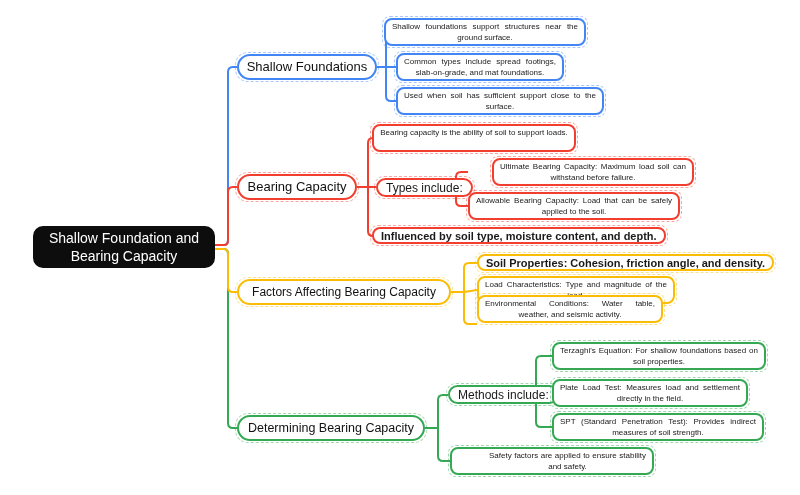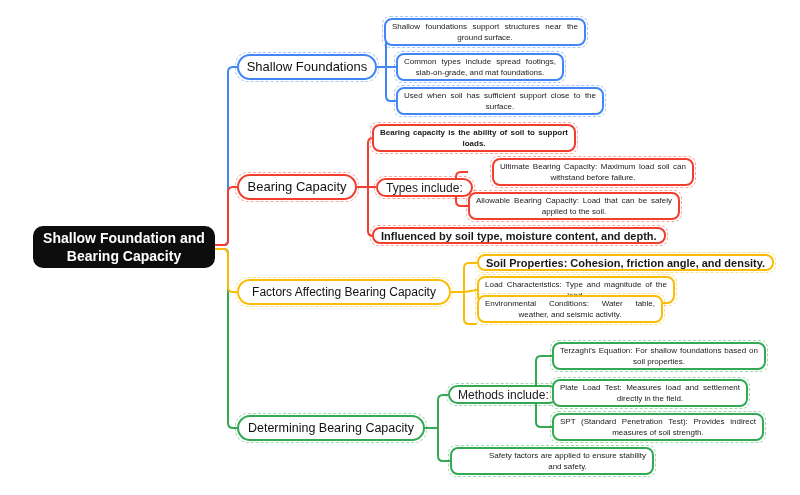--- a/index.html
+++ b/index.html
@@ -29,21 +29,21 @@
   .label{
     font-size:12px;line-height:11px;padding:3px 8px;height:19px;width:max-content;
     white-space:nowrap;border-radius:10px;text-align:center;text-align-last:center;
   }
   .branch{
     font-size:13px;line-height:16px;padding:3px 4px;height:26px;border-radius:13px;
     white-space:nowrap;text-align:center;text-align-last:center;color:#111;
   }
   .root-node{
     background:#0d0d0d;color:#ffffff;border:2px solid #0d0d0d;
-    font-weight:bold;font-size:14px;line-height:18px;padding:1px 6px;
+    font-weight:normal;font-size:14px;line-height:18px;padding:1px 6px;
     height:42px;border-radius:10px;text-align:center;text-align-last:center;
   }
   .root-node::after{display:none;}
   .c-blue{--c:#4285F4;}
   .c-red{--c:#F23E2E;}
   .c-yellow{--c:#FBBC05;}
   .c-green{--c:#34A853;}
 </style>
 </head>
 <body>
@@ -81,21 +81,21 @@
   </svg>
 
   <div class="node root-node" style="left:33px;top:226px;width:182px;">Shallow Foundation and Bearing Capacity</div>
 
   <div class="node branch c-blue" style="left:237px;top:54px;width:140px;">Shallow Foundations</div>
   <div class="node child c-blue" style="left:384px;top:18px;width:202px;">Shallow foundations support structures near the ground surface.</div>
   <div class="node child c-blue" style="left:396px;top:53px;width:168px;">Common types include spread footings, slab-on-grade, and mat foundations.</div>
   <div class="node child c-blue" style="left:396px;top:87px;width:208px;">Used when soil has sufficient support close to the surface.</div>
 
   <div class="node branch c-red" style="left:237px;top:174px;width:120px;">Bearing Capacity</div>
-  <div class="node child c-red" style="left:372px;top:124px;width:204px;font-weight:bold;">Bearing capacity is the ability of soil to support loads.</div>
+  <div class="node child c-red" style="left:372px;top:124px;width:204px;">Bearing capacity is the ability of soil to support loads.</div>
   <div class="node label c-red" style="left:376px;top:178px;">Types include:</div>
   <div class="node oneline c-red" style="left:372px;top:227px;">Influenced by soil type, moisture content, and depth.</div>
   <div class="node child c-red" style="left:468px;top:158px;width:202px;margin-left:24px;">Ultimate Bearing Capacity: Maximum load soil can withstand before failure.</div>
   <div class="node child c-red" style="left:468px;top:192px;width:212px;">Allowable Bearing Capacity: Load that can be safely applied to the soil.</div>
 
   <div class="node branch c-yellow" style="left:237px;top:279px;width:214px;font-size:12px;">Factors Affecting Bearing Capacity</div>
   <div class="node oneline c-yellow" style="left:477px;top:254px;">Soil Properties: Cohesion, friction angle, and density.</div>
   <div class="node child c-yellow" style="left:477px;top:276px;width:198px;">Load Characteristics: Type and magnitude of the load.</div>
   <div class="node child c-yellow" style="left:477px;top:295px;width:186px;">Environmental Conditions: Water table, weather, and seismic activity.</div>
 

